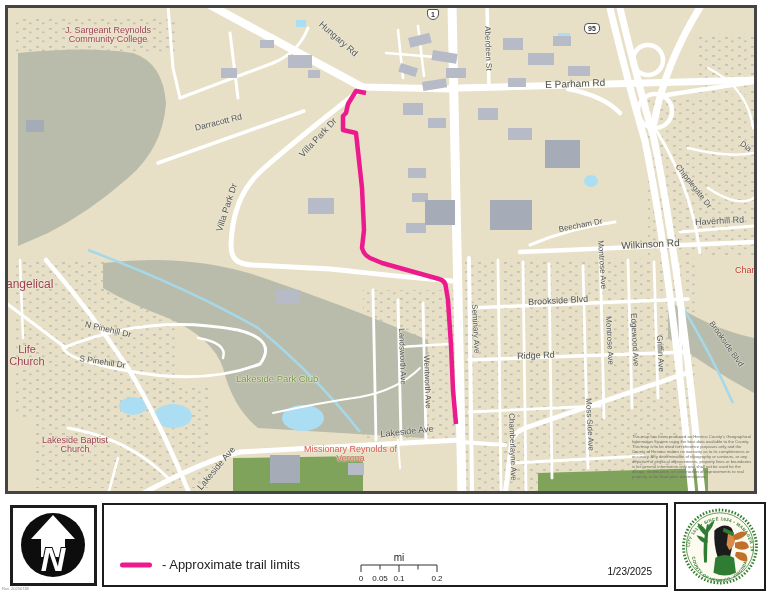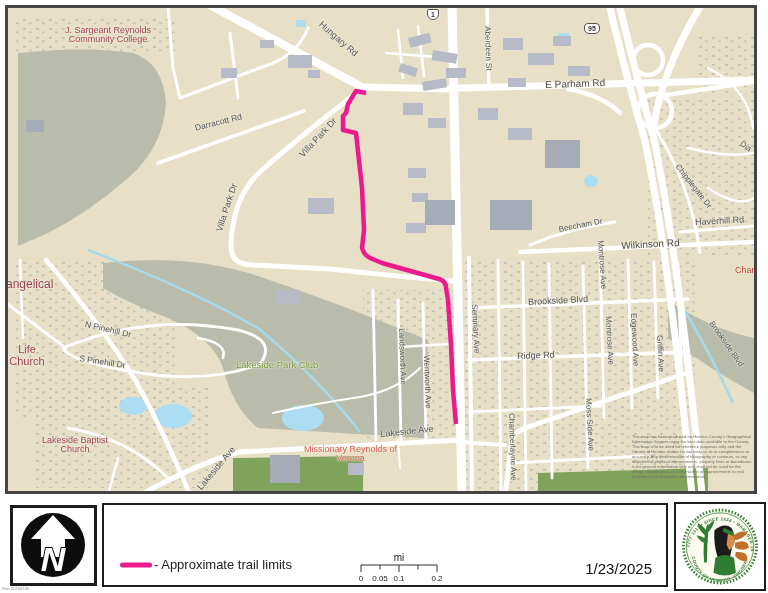--- a/index.html
+++ b/index.html
@@ -19,24 +19,24 @@
   .lbl.olive{color:#71963f;font-size:9.5px;}
   .lbl.teal{color:#53a08a;}
   .lbl.ctr{text-align:center;white-space:pre-line;}
   .lbl.tiny-disclaimer{font-size:4.2px;color:#6d6d66;white-space:normal;width:120px;line-height:1.2;text-shadow:none;}
   
   .panelbox{position:absolute;background:#fff;border:2px solid #1c1c1c;}
   #north-box{left:10px;top:505px;width:87px;height:81px;border-width:3px;}
   #title-box{left:102px;top:503px;width:566px;height:84px;}
   #seal-box{left:674px;top:502px;width:92px;height:89px;}
   #map-title{position:absolute;left:0;right:0;top:6px;text-align:center;font-size:25px;color:#111;}
-  #legend-row{position:absolute;left:16px;top:52px;display:flex;align-items:center;gap:2px;text-align:right;}
+  #legend-row{position:absolute;left:16px;top:52px;display:flex;align-items:center;gap:10px;text-align:right;}
   #legend-label{font-size:13px;color:#222;}
   #scalebar{position:absolute;left:240px;top:48px;}
-  #date-text{position:absolute;right:14px;bottom:8px;font-size:15px;color:#111;}
+  #date-text{position:absolute;right:14px;bottom:8px;font-size:10px;color:#111;}
   #rev-note{position:absolute;left:2px;top:586px;font-size:4px;color:#8a8a8a;}
   .shield{position:absolute;font-size:7px;font-weight:bold;color:#333;background:#fff;
           border:1px solid #555;border-radius:2px 2px 6px 6px;padding:1px 3px;line-height:1;text-shadow:none;}
 </style>
 </head>
 <body>
 
 <div id="stage">
 
   <div id="map">
@@ -217,21 +217,21 @@
       <span class="lbl" style="left:520px;top:290px;transform:rotate(-3deg);font-size:9px">Brookside Blvd</span>
       <span class="lbl" style="left:706px;top:312px;transform:rotate(55deg);font-size:8px">Brookside Blvd</span>
       <span class="lbl" style="left:509px;top:344px;transform:rotate(-2deg);font-size:9px">Ridge Rd</span>
       <span class="lbl" style="left:507px;top:405px;transform:rotate(88deg);font-size:8px">Chamberlayne Ave</span>
       <span class="lbl" style="left:397px;top:320px;transform:rotate(88deg);font-size:8px">Landsworth Ave</span>
       <span class="lbl" style="left:422px;top:347px;transform:rotate(88deg);font-size:8px">Wentworth Ave</span>
       <span class="lbl" style="left:372px;top:422px;transform:rotate(-6deg);font-size:9px">Lakeside Ave</span>
       <span class="lbl" style="left:188px;top:478px;transform:rotate(-50deg);font-size:9px">Lakeside Ave</span>
       <span class="lbl red ctr" style="left:285px;top:437px;width:115px;font-size:9px">Missionary Reynolds of
 Verona</span>
-      <span class="lbl olive" style="left:228px;top:352px;">Lakeside Park Club</span>
+      <span class="lbl olive" style="left:228px;top:366px;">Lakeside Park Club</span>
       <span class="lbl maroon ctr" style="left:22px;top:428px;width:90px;font-size:9px">Lakeside Baptist
 Church</span>
       <span class="lbl" style="left:78px;top:312px;transform:rotate(13deg)">N Pinehill Dr</span>
       <span class="lbl" style="left:72px;top:346px;transform:rotate(9deg)">S Pinehill Dr</span>
       <span class="lbl maroon" style="left:-2px;top:270px;font-size:12px">angelical</span>
       <span class="lbl maroon ctr" style="left:0px;top:336px;width:38px;font-size:11px">Life
 Church</span>
       <span class="lbl" style="left:735px;top:132px;transform:rotate(36deg);font-size:8px">Dia</span>
       <span class="lbl red2" style="left:727px;top:258px;font-size:9px">Chamb</span>
       <span class="lbl tiny-disclaimer" style="left:624px;top:426px;">This map has been produced on Henrico County's Geographical Information System using the best data available to the County. This map is to be used for reference purposes only and the County of Henrico makes no warranty as to its completeness or accuracy. Any determination of topography or contours, or any depiction of physical improvements, property lines or boundaries is for general information only and shall not be used for the design, modification, or construction of improvements to real property or for flood plain determination.</span>

